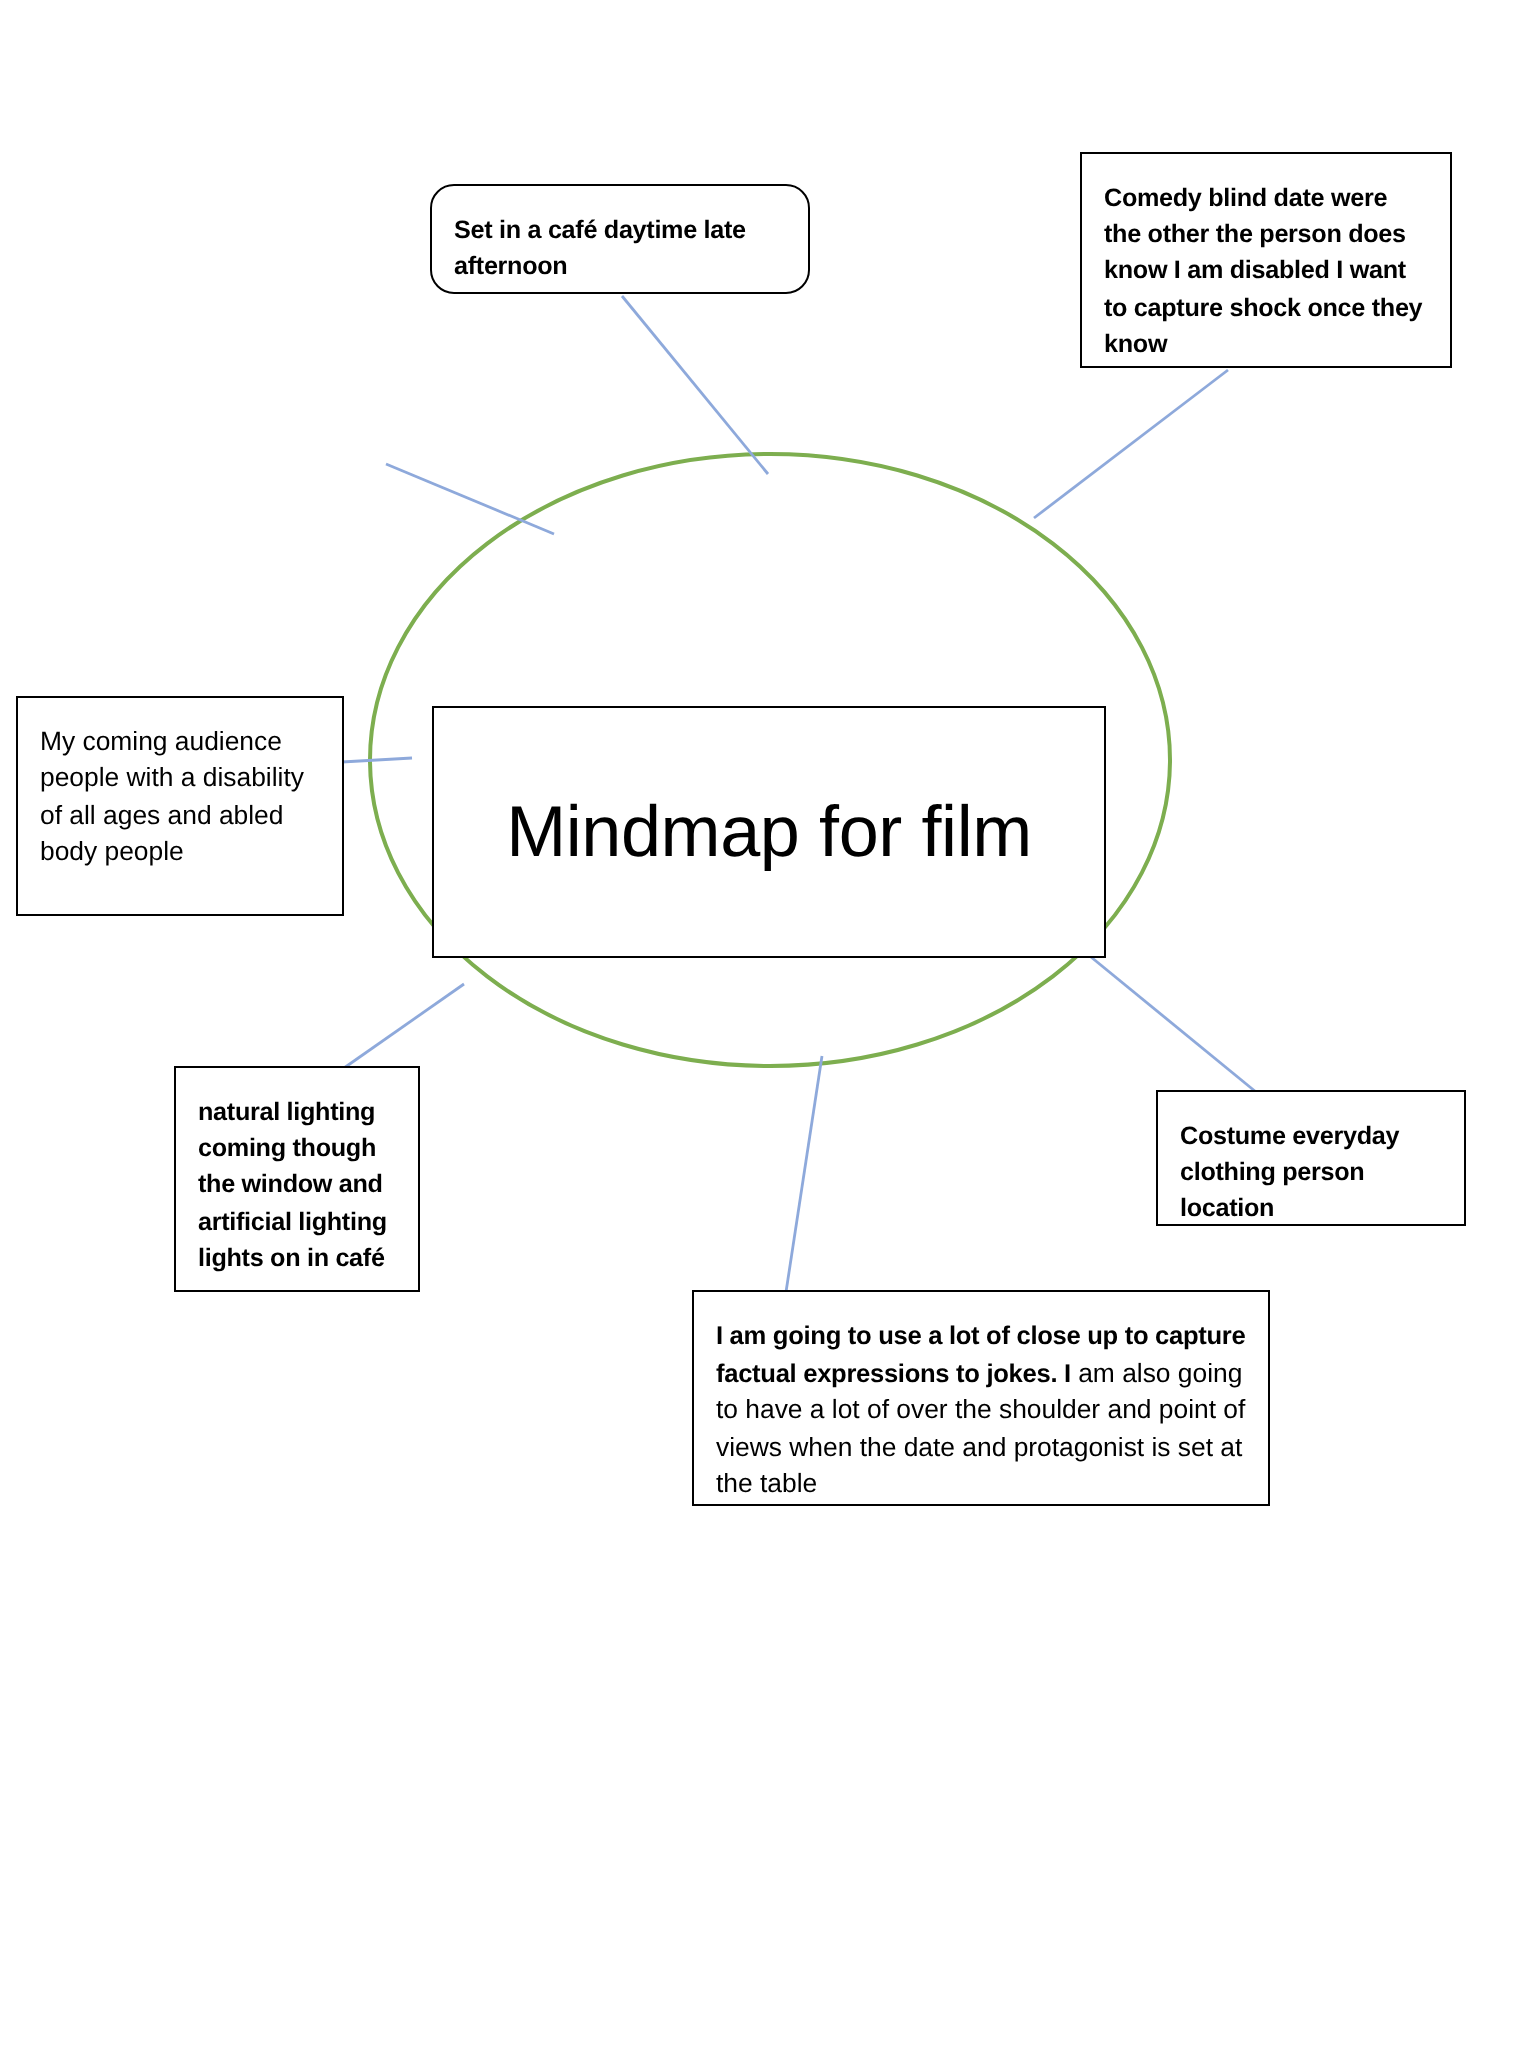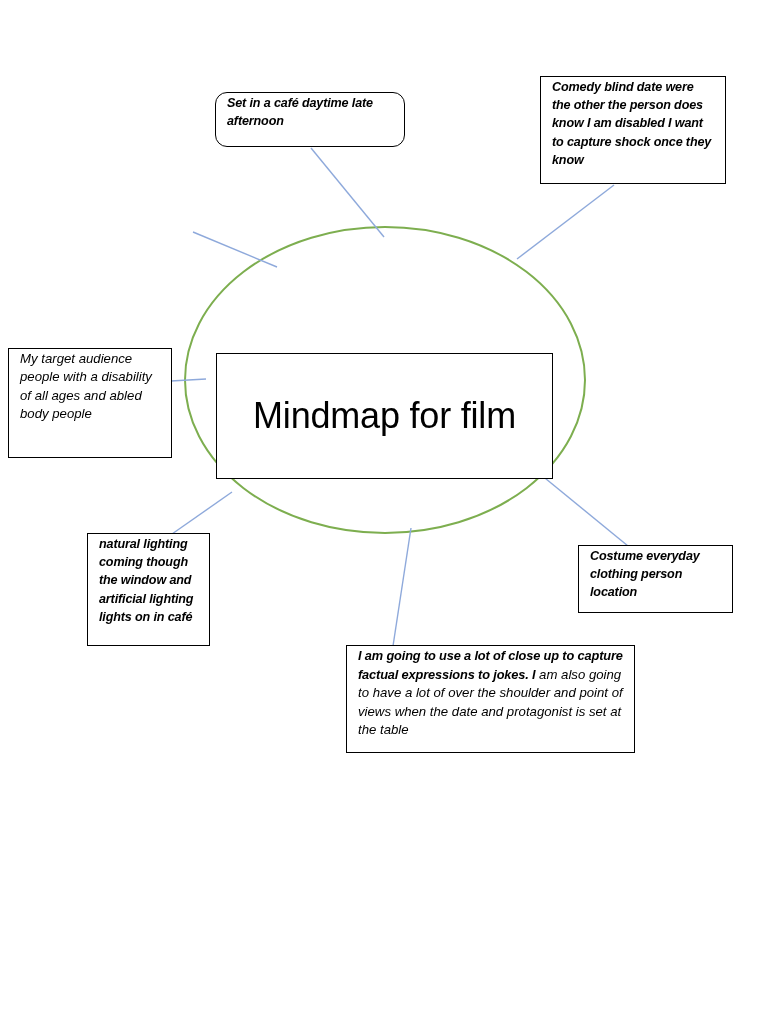--- a/index.html
+++ b/index.html
@@ -54,22 +54,21 @@
   .center-node .center-text {
     font-family: "Liberation Sans", sans-serif;
     font-size: 36px;
     line-height: 42px;
     font-weight: 400;
     letter-spacing: -0.2px;
   }
 
   
   .note {
-    padding: 1px 10px 9px 11px;
-    font-style: italic;
+    padding: 13px 10px 9px 11px;
   }
   .note .note-text {
     display: block;
     font-size: 12.6px;
     line-height: 18.2px;
     font-weight: bold;
     font-family: "Liberation Sans", sans-serif;
     letter-spacing: -0.15px;
     white-space: pre-line;
   }
@@ -118,21 +117,21 @@
   <div class="node-box note" id="note-setting">
     <span class="note-text">Set in a café daytime late afternoon</span>
   </div>
 
   <div class="node-box note" id="note-comedy">
     <span class="note-text">Comedy blind date were the other the person does know I am disabled I want to capture shock once they know</span>
   </div>
 
 
   <div class="node-box note plain" id="note-audience">
-    <span class="note-text">My target audience people with a disability of all ages and abled body people</span>
+    <span class="note-text">My coming audience people with a disability of all ages and abled body people</span>
   </div>
 
   <div class="node-box note" id="note-lighting">
     <span class="note-text">natural lighting coming though the window and artificial lighting lights on in café</span>
   </div>
 
   <div class="node-box note plain" id="note-shots">
     <span class="note-text"><span class="lead-bold">I am going to use a lot of close up to capture factual expressions to jokes. I</span><span> am also going to have a lot of over the shoulder and point of views when the date and protagonist is set at the table</span></span>
   </div>
 

